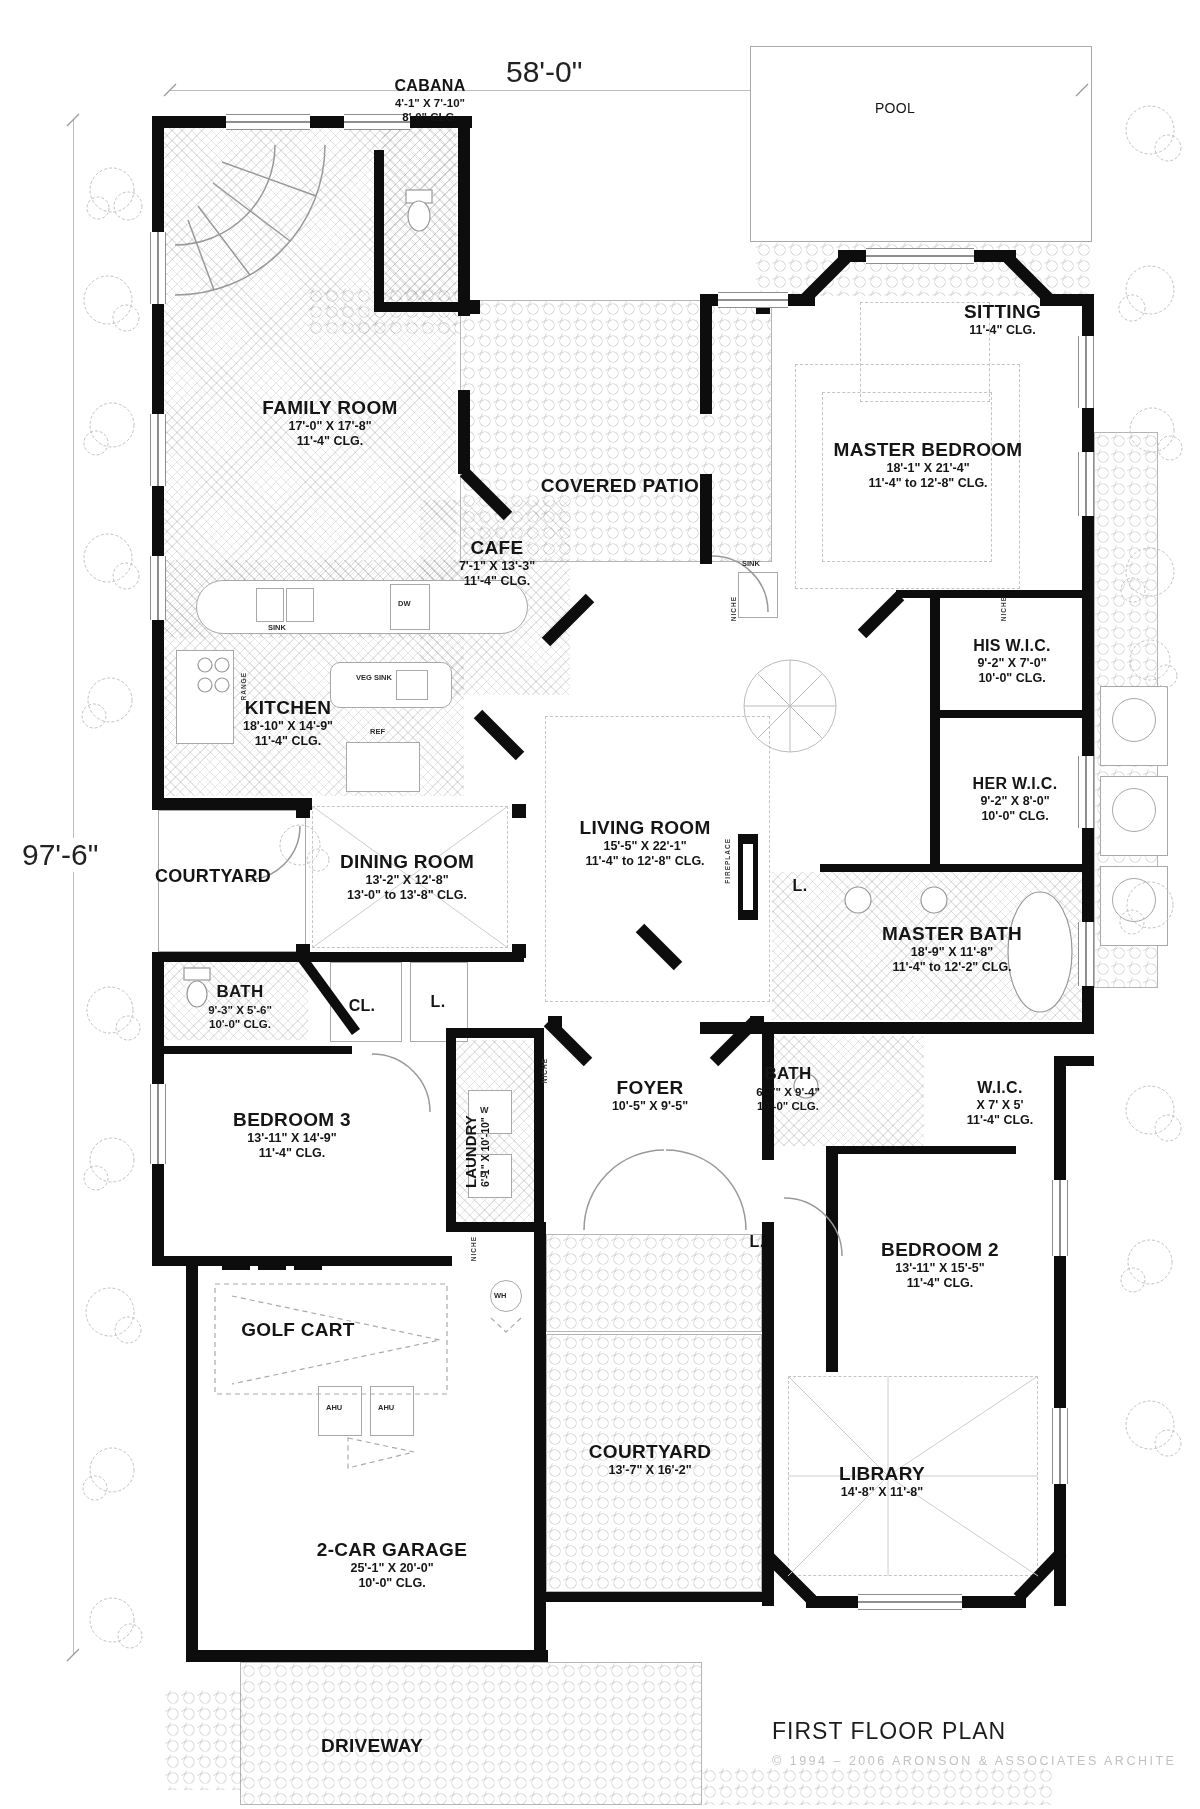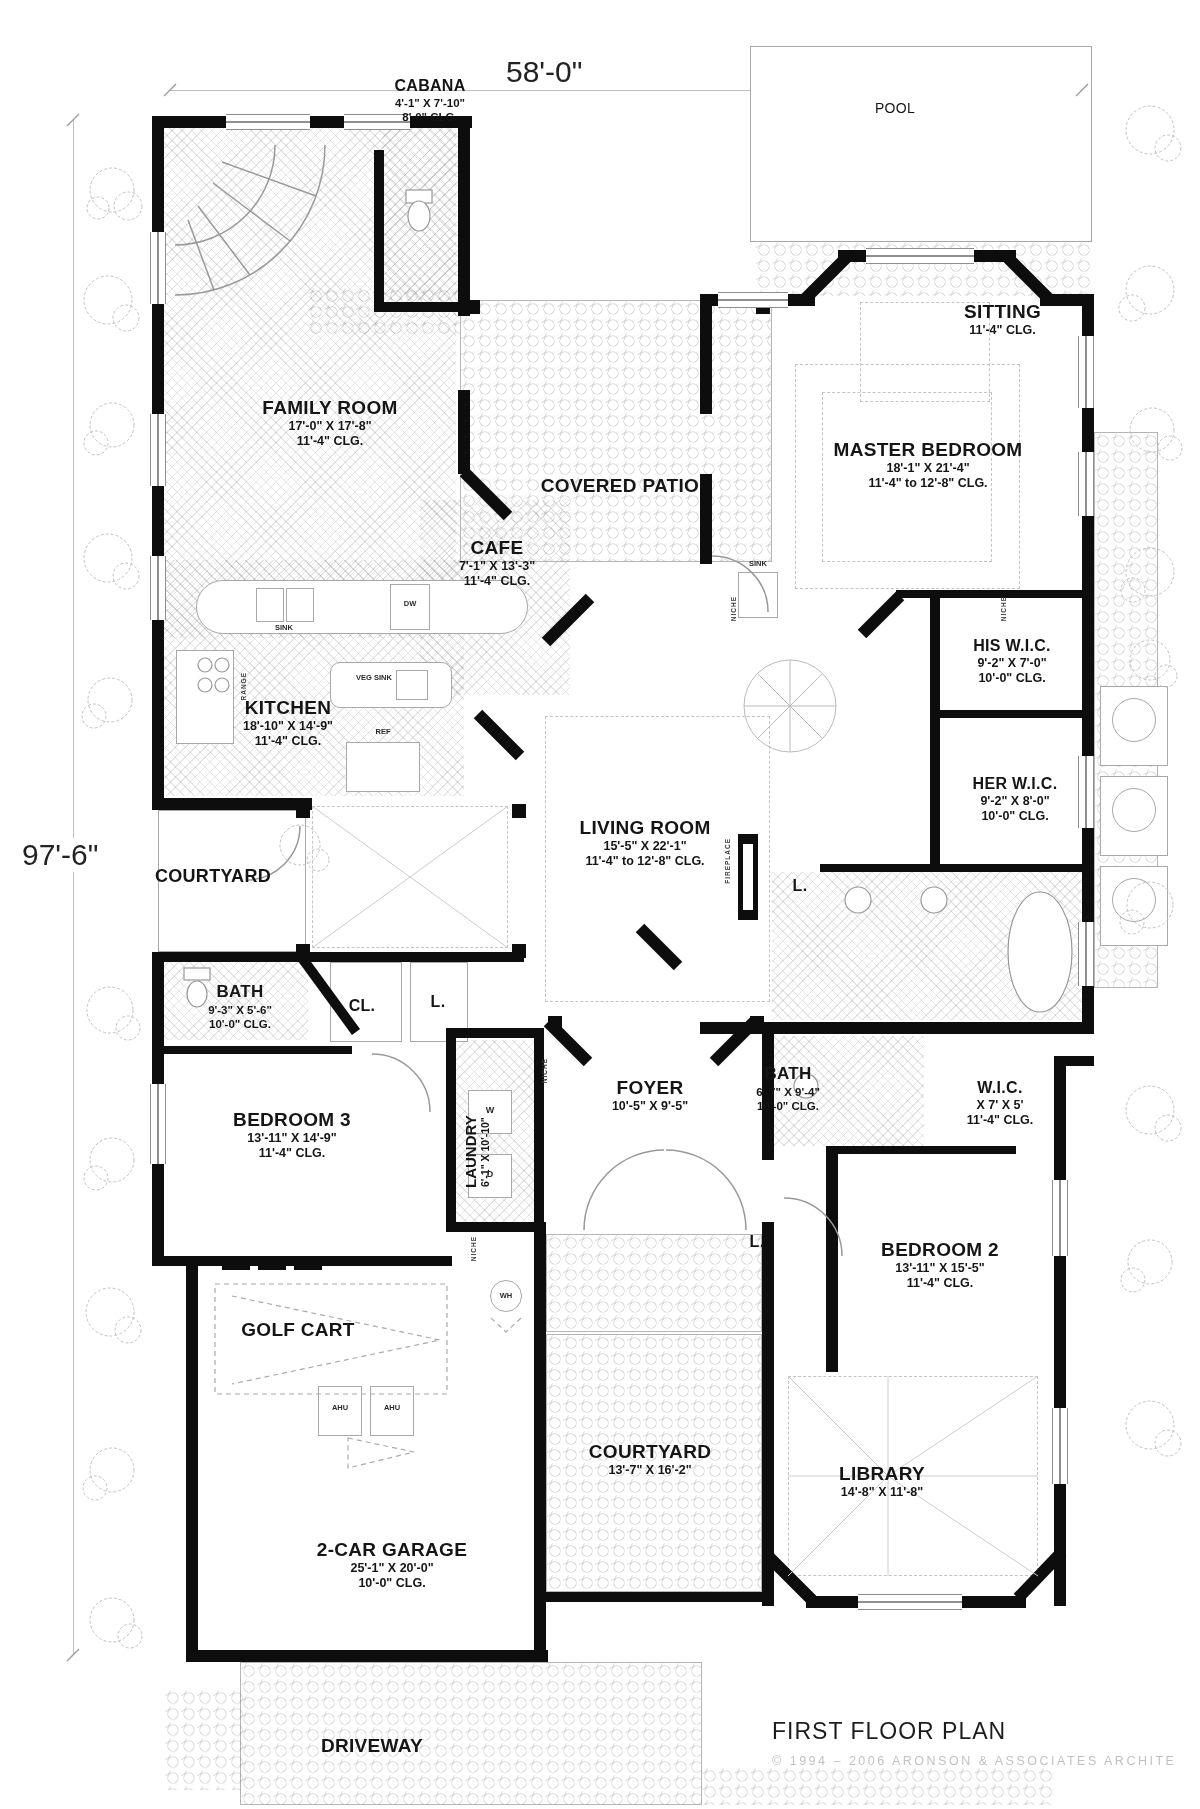--- a/index.html
+++ b/index.html
@@ -20,21 +20,21 @@
     background-size:16px 16px}
   .winv{position:absolute;width:16px;background:
     linear-gradient(90deg,#8e8e8e 0 1px,#fff 1px 7px,#8e8e8e 7px 9px,#fff 9px 15px,#8e8e8e 15px 16px)}
   .winh{position:absolute;height:16px;background:
     linear-gradient(180deg,#8e8e8e 0 1px,#fff 1px 7px,#8e8e8e 7px 9px,#fff 9px 15px,#8e8e8e 15px 16px)}
   .lbl{position:absolute;text-align:center;line-height:1.22}
   .lbl .n{display:block;font-weight:700;font-size:19px;letter-spacing:.3px}
   .lbl .d{display:block;font-weight:700;font-size:12.5px}
   .lbl.md .n{font-size:16px}
   .lbl.sm .n{font-size:15px}
-  .tinylbl{position:absolute;font-size:7.5px;font-weight:700;color:#2a2a2a;text-align:center;line-height:1.1}
+  .tinylbl{position:absolute;font-size:7.5px;font-weight:700;color:#2a2a2a;text-align:left;line-height:1.1}
   .vlbl{position:absolute;writing-mode:vertical-rl;transform:rotate(180deg);
         text-align:center;color:#151515;line-height:1.15}
   .vlbl .n{font-weight:700;font-size:15px;display:block}
   .vlbl .d{font-weight:700;font-size:10.5px;display:block}
   .vtiny{position:absolute;writing-mode:vertical-rl;transform:rotate(180deg);
          font-size:6.5px;font-weight:700;color:#3a3a3a;letter-spacing:1px}
   .dimtxt{position:absolute;font-size:30px;color:#222;background:#fff;padding:0 8px;white-space:nowrap}
   .dline{position:absolute;background:#bdbdbd}
   .title{position:absolute;font-size:23px;color:#1c1c1c;letter-spacing:1px;white-space:nowrap}
   .copy{position:absolute;font-size:12.5px;color:#c2c2c2;letter-spacing:2.5px;white-space:nowrap}
@@ -400,25 +400,35 @@
     <span class="d">9'-2" X 8'-0"</span>
     <span class="d">10'-0" CLG.</span>
   </div>
 
   <div class="lbl" style="left:505px;top:816px;width:280px">
     <span class="n">LIVING ROOM</span>
     <span class="d">15'-5" X 22'-1"</span>
     <span class="d">11'-4" to 12'-8" CLG.</span>
   </div>
 
+  <div class="lbl" style="left:277px;top:850px;width:260px">
+    <span class="n">DINING ROOM</span>
+    <span class="d">13'-2" X 12'-8"</span>
+    <span class="d">13'-0" to 13'-8" CLG.</span>
+  </div>
 
   <div class="lbl" style="left:128px;top:866px;width:170px">
     <span class="n" style="font-size:18px">COURTYARD</span>
   </div>
 
+  <div class="lbl" style="left:812px;top:922px;width:280px">
+    <span class="n">MASTER BATH</span>
+    <span class="d">18'-9" X 11'-8"</span>
+    <span class="d">11'-4" to 12'-2" CLG.</span>
+  </div>
 
   <div class="lbl sm" style="left:780px;top:876px;width:40px">
     <span class="n" style="font-size:16px">L.</span>
   </div>
 
   <div class="lbl sm" style="left:165px;top:982px;width:150px">
     <span class="n" style="font-size:17px">BATH</span>
     <span class="d" style="font-size:11.5px">9'-3" X 5'-6"</span>
     <span class="d" style="font-size:11.5px">10'-0" CLG.</span>
   </div>

